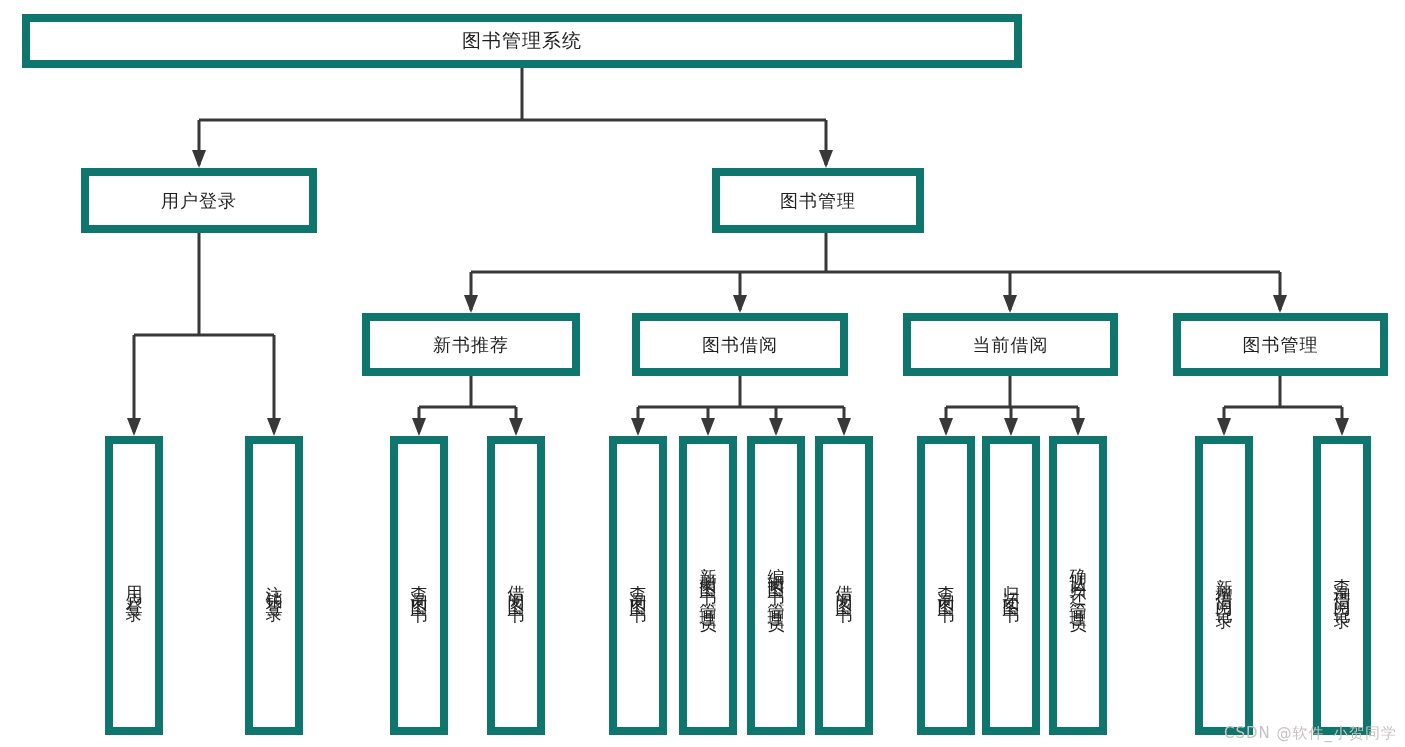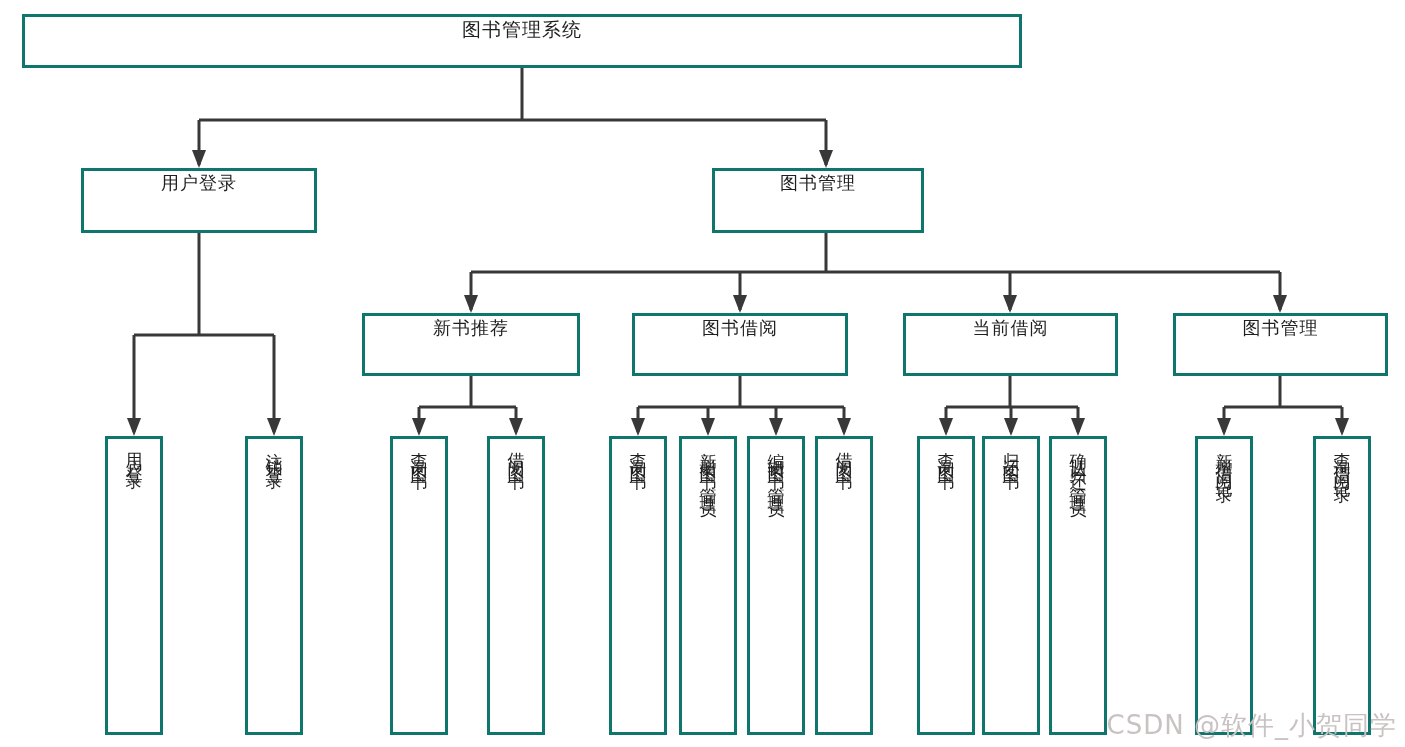--- a/index.html
+++ b/index.html
@@ -17,22 +17,23 @@
     left: 0; top: 0;
     width: 1405px; height: 747px;
     z-index: 0;
   }
   .wires path { stroke: #383838; stroke-width: 3; fill: none; }
   .wires polygon { fill: #383838; stroke: none; }
   .node {
     position: absolute;
     box-sizing: border-box;
     background: #ffffff;
-    border: 3px solid #0f766e;
+    border: 8px solid #0f766e;
     display: flex;
+    align-items: center;
     justify-content: center;
     z-index: 1;
   }
   .hbox { font-size: 18px; letter-spacing: 1px; }
   .hbox.root { font-size: 19px; }
   .vbox .vtext {
     writing-mode: vertical-rl;
     text-orientation: mixed;
     font-size: 17px;
     letter-spacing: 7px;
@@ -59,21 +60,21 @@
   #l-cb-query      { left: 917px; }
   #l-cb-return     { left: 982px; }
   #l-cb-confirm    { left: 1049px; }
   #l-br-add        { left: 1195px; }
   #l-br-query      { left: 1313px; }
   .watermark {
     position: absolute;
     right: 8px;
     bottom: 4px;
     z-index: 2;
-    font-size: 26px;
+    font-size: 15px;
     color: #c9c2c2;
     letter-spacing: 1px;
     white-space: nowrap;
   }
 </style>
 </head>
 <body>
 
 <div class="stage">
 

